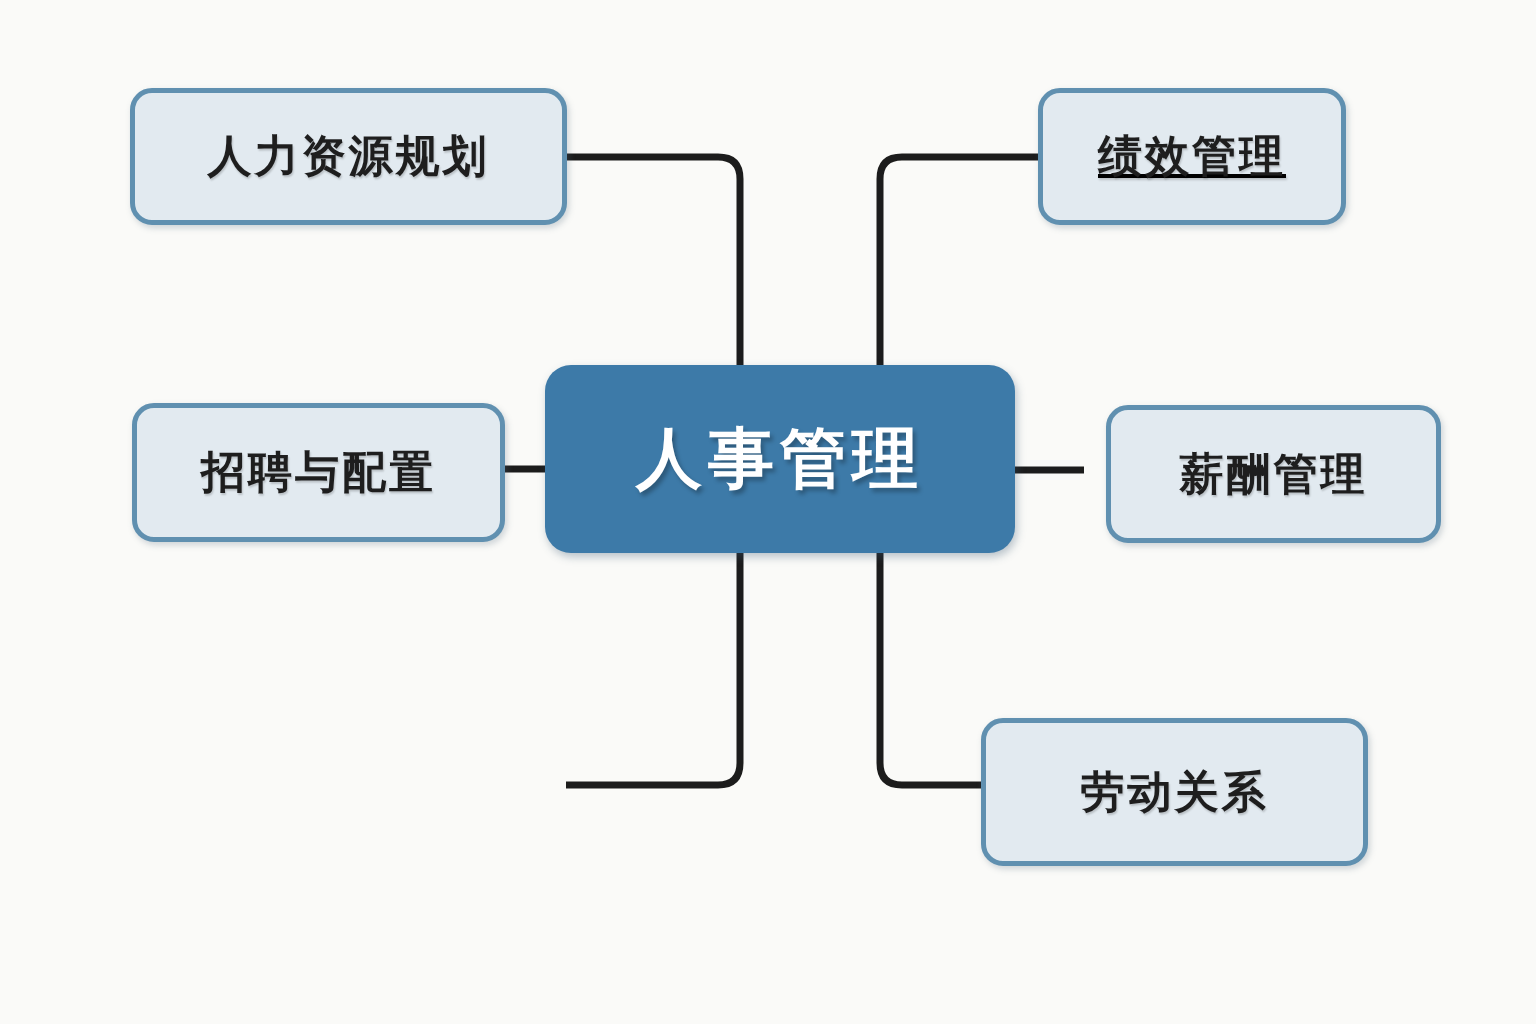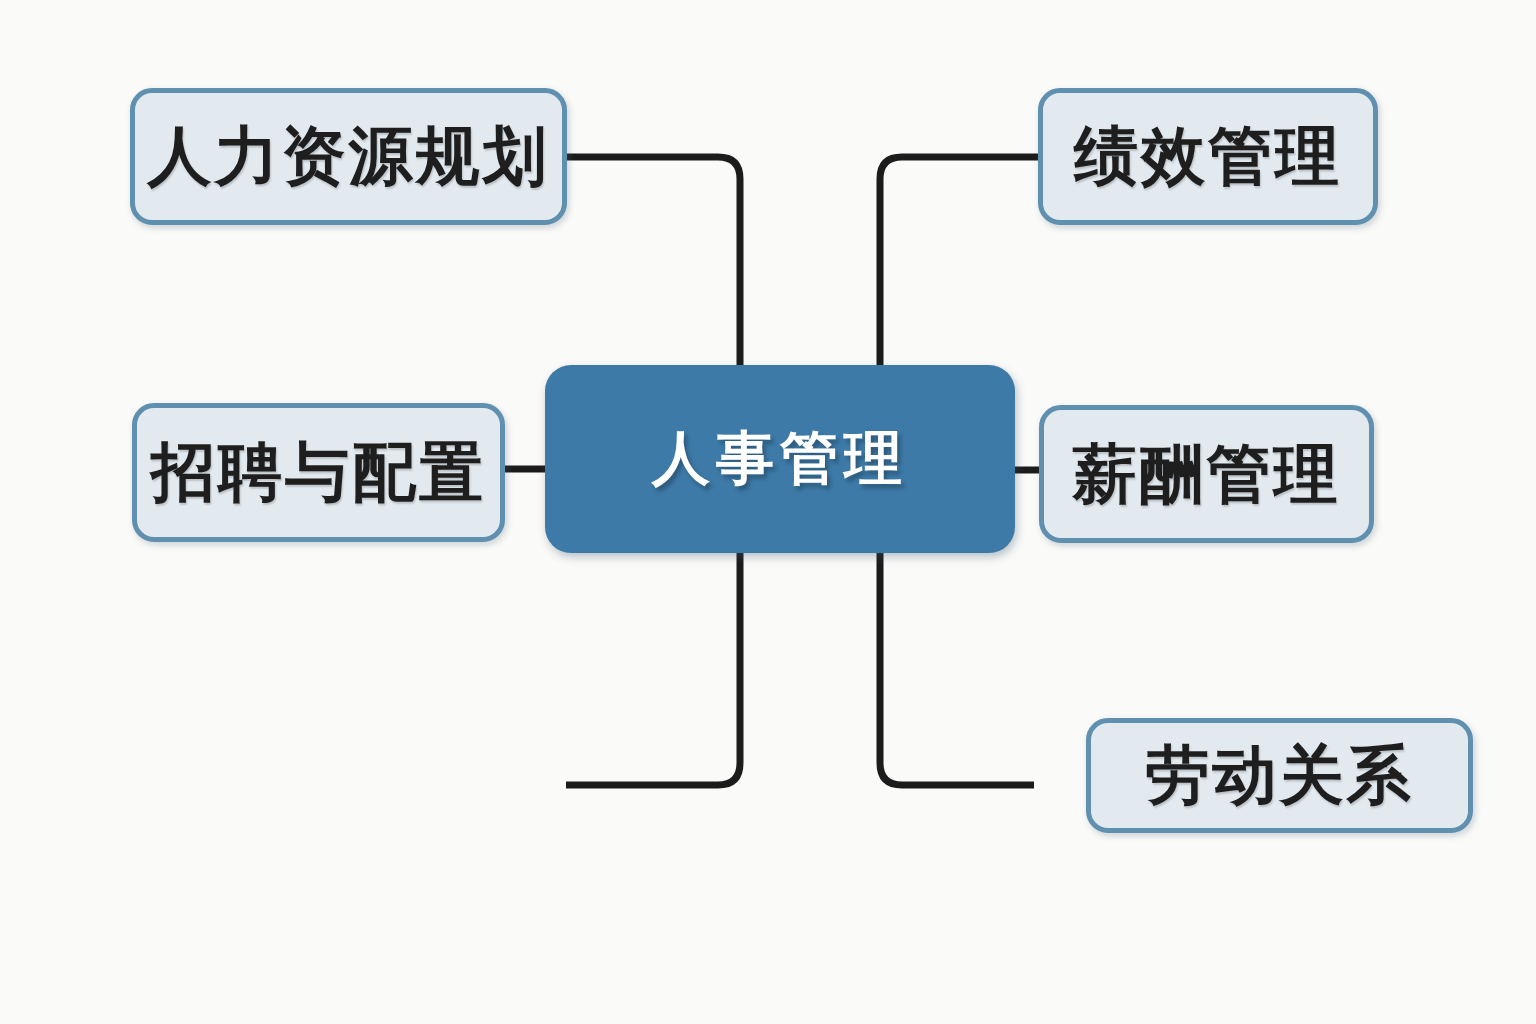--- a/index.html
+++ b/index.html
@@ -38,46 +38,46 @@
     background:var(--node-fill);
     border:5px solid var(--node-border);
     border-radius:22px;
     display:flex;
     align-items:center;
     justify-content:center;
     box-shadow:2px 3px 6px rgba(90,110,130,0.28);
   }
   .node .label{
     color:var(--node-text);
-    font-size:64px;
+    font-size:44px;
     font-weight:700;
     letter-spacing:3px;
     white-space:nowrap;
     text-shadow:1px 2px 2px rgba(0,0,0,0.18);
   }
   .node-hr-planning   {left:130px; top:88px;  width:437px; height:137px;}
   .node-recruitment   {left:132px; top:403px; width:373px; height:139px;}
   .node-training      {left:132px; top:715px; width:435px; height:140px;}
-  .node-performance   {left:1038px;top:88px;  width:340px; height:137px;}
-  .node-compensation  {left:1039px;top:405px; width:335px; height:138px;}
-  .node-labor         {left:1086px;top:718px; width:387px; height:115px;text-align:right;}
+  .node-performance   {left:1038px;top:88px;  width:308px; height:137px;text-decoration:underline;}
+  .node-compensation  {left:1106px;top:405px; width:335px; height:138px;}
+  .node-labor         {left:981px;top:718px; width:387px; height:148px;text-align:right;}
   .center-node{
     position:absolute;
     left:545px;top:365px;width:470px;height:188px;
     box-sizing:border-box;
     background:var(--center-fill);
     border-radius:26px;
     display:flex;
     align-items:center;
     justify-content:center;
     box-shadow:2px 4px 8px rgba(60,90,115,0.35);
   }
   .center-node .label{
     color:var(--center-text);
-    font-size:58px;
+    font-size:66px;
     font-weight:700;
     letter-spacing:6px;
     white-space:nowrap;
     text-shadow:3px 4px 4px rgba(0,0,0,0.28);
   }
 </style>
 </head>
 <body>
 
 <div class="canvas">

